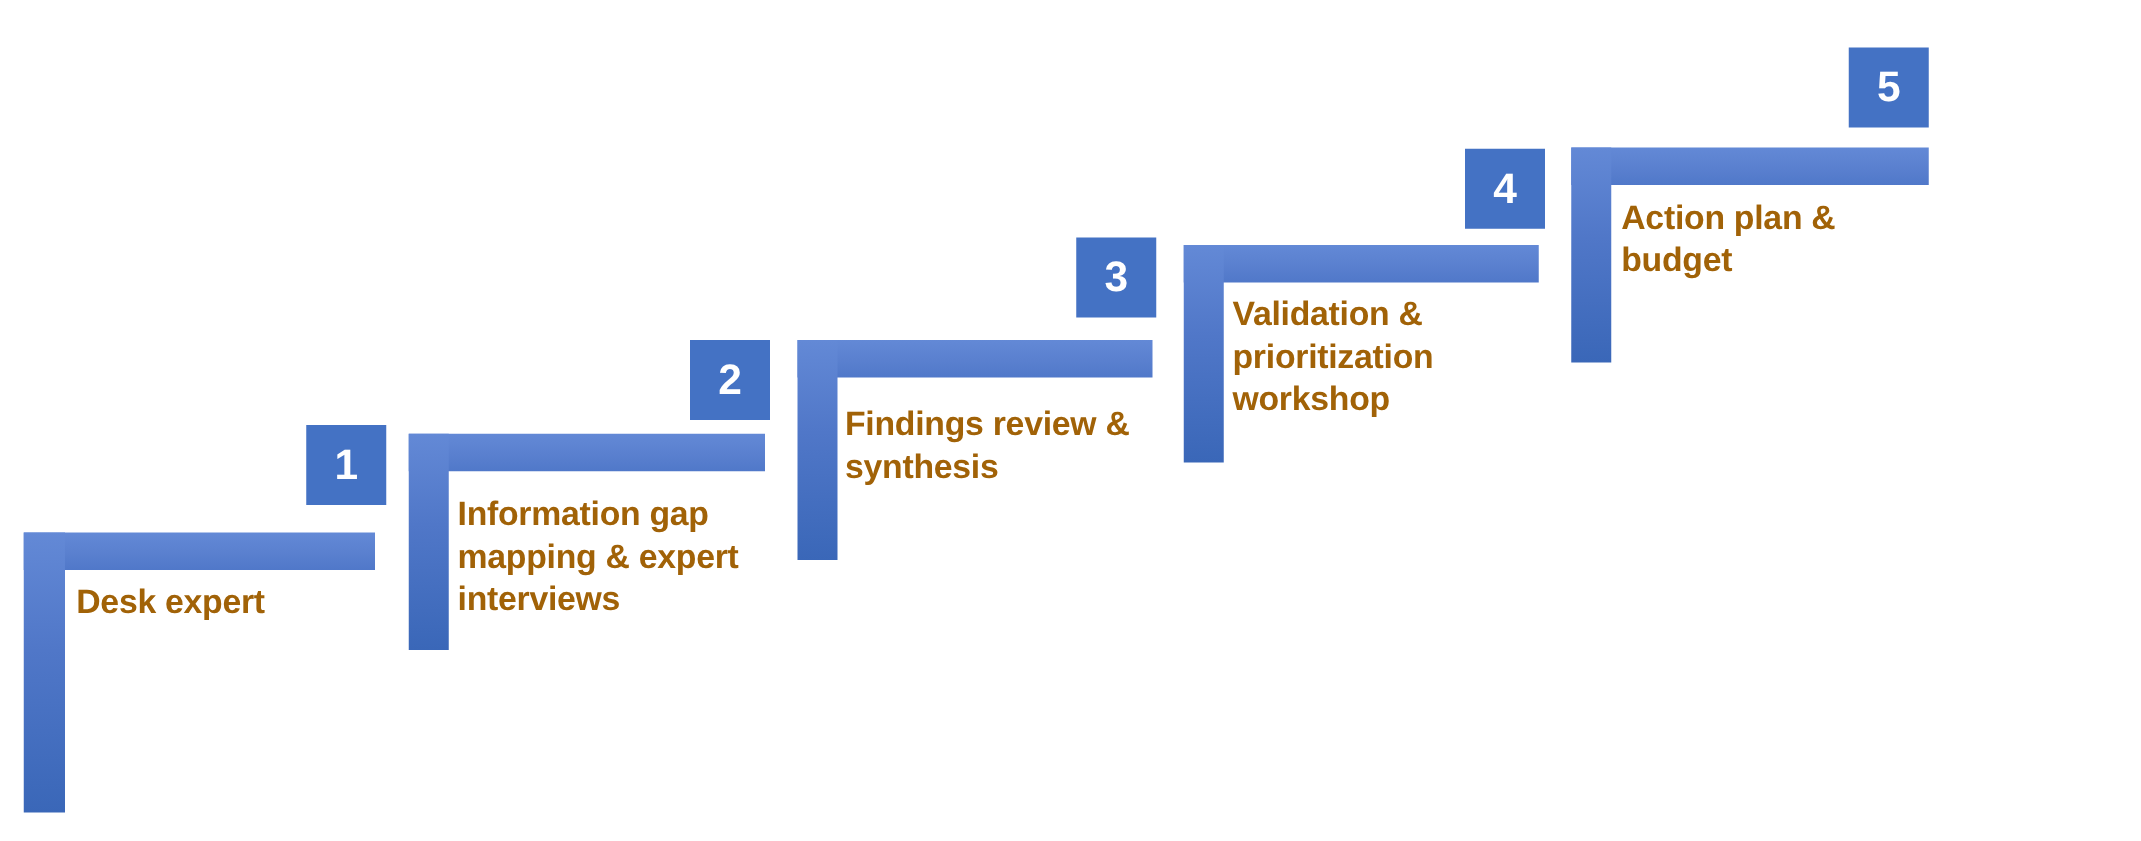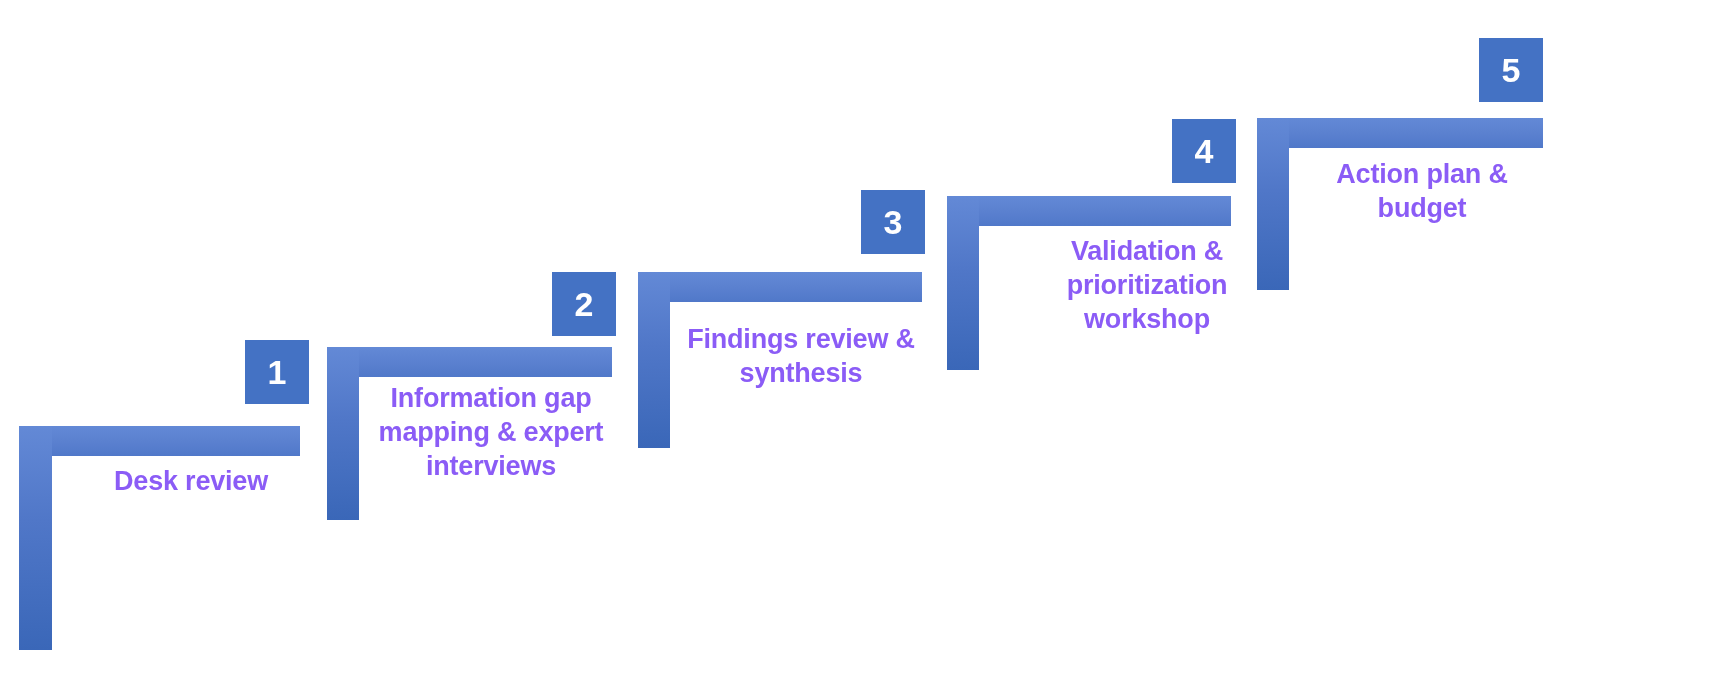--- a/index.html
+++ b/index.html
@@ -42,56 +42,55 @@
     font-size: 34px;
     line-height: 1;
     display: flex;
     align-items: center;
     justify-content: center;
     letter-spacing: 0px;
   }
   
   .label {
     position: absolute;
-    color: #8b5cf6;
+    color: #a16207;
     font-weight: bold;
     font-size: 27px;
     line-height: 34px;
     white-space: pre-line;
     letter-spacing: -0.2px;
-    text-align: center;
   }
 </style>
 </head>
 <body>
 
 <div id="stage">
   <div id="steps-root">
       <div class="step">
         <div class="arm-h" style="left: 19px; top: 426px; width: 281px; height: 30px;"></div>
         <div class="arm-v" style="left: 19px; top: 426px; width: 33px; height: 224px;"></div>
-        <div class="label" style="left: 61px; top: 464px; width: 260px;">Desk review</div>
+        <div class="label" style="left: 61px; top: 464px; width: 260px;">Desk expert</div>
       </div>
       <div class="step">
         <div class="arm-h" style="left: 327px; top: 347px; width: 285px; height: 30px;"></div>
         <div class="arm-v" style="left: 327px; top: 347px; width: 32px; height: 173px;"></div>
-        <div class="label" style="left: 366px; top: 381px; width: 250px;">Information gap
+        <div class="label" style="left: 366px; top: 394px; width: 250px;">Information gap
 mapping &amp; expert
 interviews</div>
       </div>
       <div class="step">
         <div class="arm-h" style="left: 638px; top: 272px; width: 284px; height: 30px;"></div>
         <div class="arm-v" style="left: 638px; top: 272px; width: 32px; height: 176px;"></div>
         <div class="label" style="left: 676px; top: 322px; width: 250px;">Findings review &amp;
 synthesis</div>
       </div>
       <div class="step">
         <div class="arm-h" style="left: 947px; top: 196px; width: 284px; height: 30px;"></div>
         <div class="arm-v" style="left: 947px; top: 196px; width: 32px; height: 174px;"></div>
-        <div class="label" style="left: 986px; top: 234px; width: 250px; margin-left: 36px;">Validation &amp;
+        <div class="label" style="left: 986px; top: 234px; width: 250px;">Validation &amp;
 prioritization
 workshop</div>
       </div>
       <div class="step">
         <div class="arm-h" style="left: 1257px; top: 118px; width: 286px; height: 30px;"></div>
         <div class="arm-v" style="left: 1257px; top: 118px; width: 32px; height: 172px;"></div>
         <div class="label" style="left: 1297px; top: 157px; width: 250px;">Action plan &amp;
 budget</div>
       </div>
       <div class="badge" style="left: 245px; top: 340px; width: 64px; height: 64px;">1</div>

